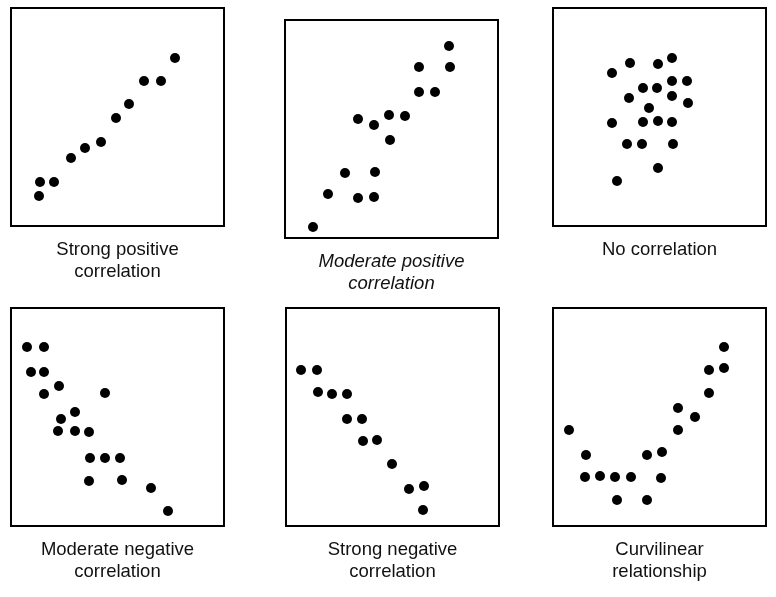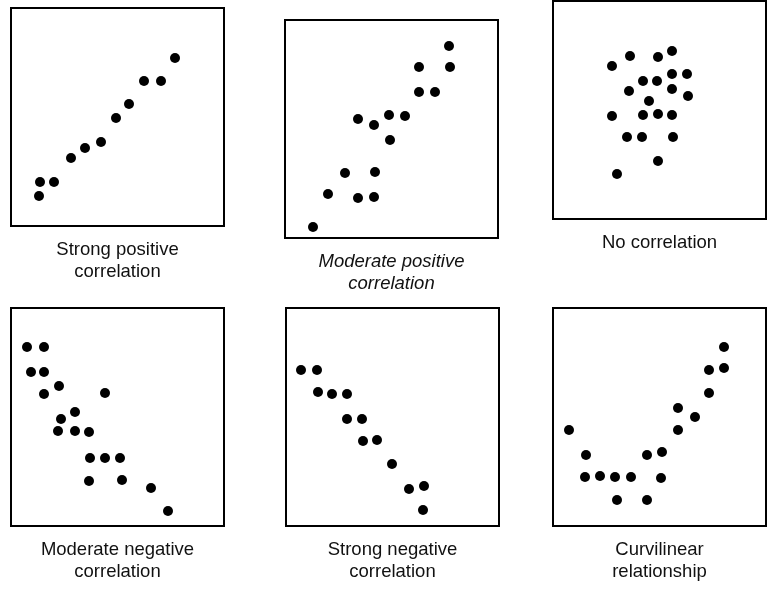--- a/index.html
+++ b/index.html
@@ -15,21 +15,21 @@
     background: #ffffff;
     overflow: hidden;
   }
   figure.cell {
     position: absolute;
     margin: 0;
     width: 215px;
   }
   .r1c1 { left: 10px;  top: 7px; }
   .r1c2 { left: 284px; top: 19px; font-style: italic; }
-  .r1c3 { left: 552px; top: 0; }
+  .r1c3 { left: 552px; top: 7px; }
   .r2c1 { left: 10px;  top: 307px; }
   .r2c2 { left: 285px; top: 307px; }
   .r2c3 { left: 552px; top: 307px; }
   .plot {
     position: relative;
     width: 215px;
     height: 220px;
     box-sizing: border-box;
     border: 2px solid #000000;
     background: #ffffff;

